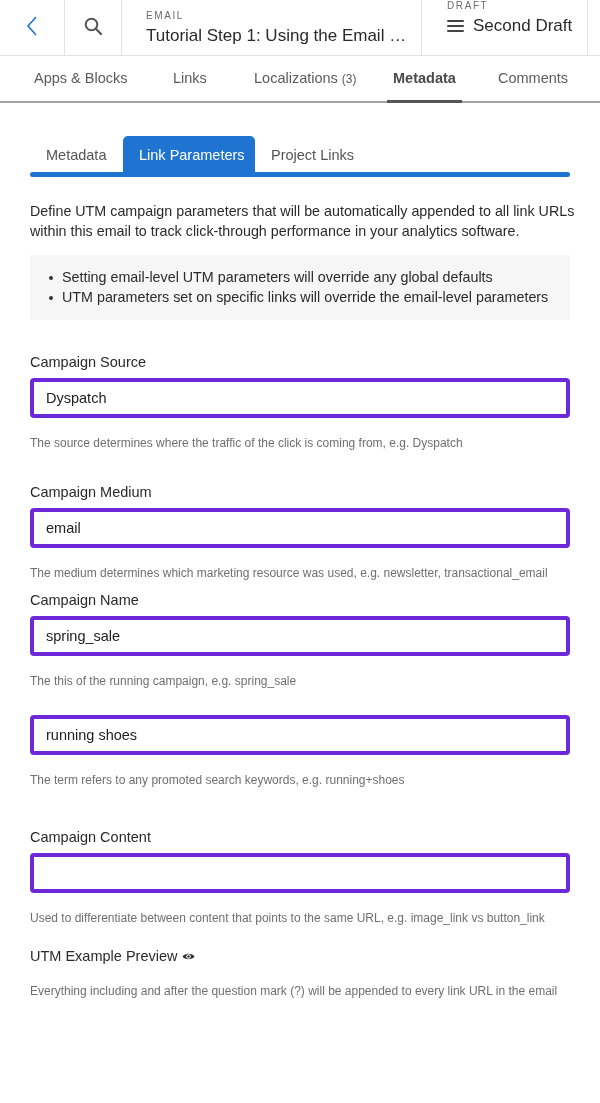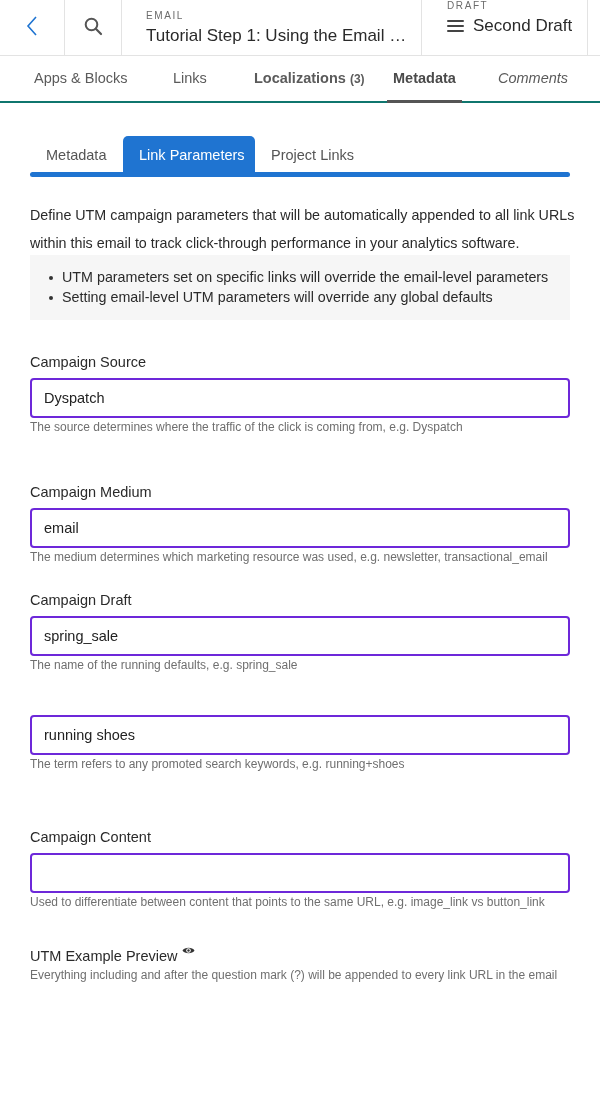--- a/index.html
+++ b/index.html
@@ -14,45 +14,45 @@
   .tb-title { width: 300px; flex-direction: column; align-items: flex-start; justify-content: center; padding-left: 24px; }
   .tb-draft { width: 166px; flex-direction: column; align-items: flex-start; justify-content: flex-start; padding-left: 25px; }
   .tb-rest { flex: 1; border-right: none; }
   .eyebrow { font-size: 10px; letter-spacing: 1.6px; color: #6b6b6b; margin-bottom: 5px; }
   .tb-main { font-size: 17px; color: #2a2a2a; white-space: nowrap; overflow: hidden; text-overflow: ellipsis; max-width: 262px; }
   .draft-row { display: flex; align-items: center; }
   .hamburger { width: 17px; height: 12px; display: flex; flex-direction: column; justify-content: space-between; margin-right: 9px; }
   .hamburger span { display: block; height: 2px; background: #444; border-radius: 1px; }
 
   
-  .navtabs { position: absolute; left: 0; top: 56px; width: 600px; height: 47px; border-bottom: 2px solid #0f766e; }
+  .navtabs { position: absolute; left: 0; top: 56px; width: 600px; height: 47px; border-bottom: 2px solid #a3a3a3; }
   .navtab { position: absolute; top: 0; height: 45px; line-height: 45px; font-size: 14.5px; color: #5b5b5b; white-space: nowrap; }
   .navtab .count { font-size: 12px; }
   .navtab.active { color: #4a4a4a; font-weight: bold; }
   .navtab.active::after { content: ""; position: absolute; left: -6px; right: -6px; bottom: -2px; height: 3px; background: #555; }
 
   
   .subtabs { position: absolute; left: 30px; top: 136px; width: 540px; height: 41px; }
   .subtabs .bar { position: absolute; left: 0; right: 0; bottom: 0; height: 5px; background: #1f74d1; border-radius: 3px; }
   .subtab { position: absolute; top: 0; height: 36px; line-height: 38px; font-size: 14.5px; color: #555; padding: 0 16px; white-space: nowrap; }
   .subtab.active { background: #1f74d1; color: #fff; border-radius: 5px 5px 0 0; }
 
   
-  .desc { position: absolute; left: 30px; top: 201px; width: 545px; font-size: 14.3px; line-height: 28px; color: #2a2a2a; }
+  .desc { position: absolute; left: 30px; top: 201px; width: 545px; font-size: 14.3px; line-height: 20px; color: #2a2a2a; }
   .notes { position: absolute; left: 30px; top: 255px; width: 540px; height: 65px; background: #f6f6f6; padding: 12px 0 0 14px; }
   .notes li { list-style: none; font-size: 14.3px; line-height: 20px; color: #2a2a2a; position: relative; padding-left: 18px; }
   .notes li::before { content: ""; position: absolute; left: 5px; top: 9px; width: 4px; height: 4px; border-radius: 50%; background: #333; }
 
   
   .field { position: absolute; left: 30px; width: 540px; }
   .field-label { font-size: 14.5px; color: #2a2a2a; height: 20px; line-height: 20px; }
-  .field-input { margin-top: 6px; width: 540px; height: 40px; border: 2px solid #6d28d9; border-radius: 4px; background: #fff; font-size: 14.5px; color: #222; padding: 0 12px; font-family: "Liberation Sans", "DejaVu Sans", sans-serif; outline: none; }
-  .field-help { margin-top: 2px; font-size: 12px; color: #6f6f6f; white-space: nowrap; }
+  .field-input { margin-top: 6px; width: 540px; height: 40px; border: 4px solid #6d28d9; border-radius: 4px; background: #fff; font-size: 14.5px; color: #222; padding: 0 12px; font-family: "Liberation Sans", "DejaVu Sans", sans-serif; outline: none; }
+  .field-help { margin-top: 18px; font-size: 12px; color: #6f6f6f; white-space: nowrap; }
 
-  .preview-label { display: flex; align-items: flex-start; }
+  .preview-label { display: flex; align-items: center; }
   .eye { margin-left: 5px; width: 13px; height: 9px; position: relative; }
   .eye svg { display: block; }
   .code { margin-top: 6px; width: 540px; height: 78px; background: #f5f5f5; border: 1px solid #e8e8e8; border-radius: 4px; padding: 8px 12px; font-family: "DejaVu Sans Mono", "Liberation Mono", monospace; font-size: 13.2px; line-height: 20px; color: #333; word-break: break-all; }
 </style>
 </head>
 <body>
 
 <div class="topbar">
   <div class="tb-cell tb-back">
     <span>
@@ -83,55 +83,55 @@
         </div>
       <div class="tb-main">Second Draft</div>
     </div>
   </div>
   <div class="tb-cell tb-rest"></div>
 </div>
 
 <div class="navtabs">
   <div class="navtab" style="left:34px;"><span>Apps &amp; Blocks</span></div>
   <div class="navtab" style="left:173px;"><span>Links</span></div>
-  <div class="navtab" style="left:254px;font-weight:bold;"><span>Localizations</span> <span class="count">(3)</span></div>
+  <div class="navtab" style="left:254px;"><span>Localizations</span> <span class="count">(3)</span></div>
   <div class="navtab active" style="left:393px;"><span>Metadata</span></div>
-  <div class="navtab" style="left:498px;font-style:italic;"><span>Comments</span></div>
+  <div class="navtab" style="left:498px;"><span>Comments</span></div>
 </div>
 
 <div class="subtabs">
   <div class="subtab" style="left:0px;"><span>Metadata</span></div>
   <div class="subtab" style="left:225px;"><span>Project Links</span></div>
   <div class="subtab active" style="left:93px; width:132px;"><span>Link Parameters</span></div>
   <div class="bar"></div>
 </div>
 
 <p class="desc">Define UTM campaign parameters that will be automatically appended to all link URLs within this email to track click-through performance in your analytics software.</p>
 
 <ul class="notes">
+  <li>Setting email-level UTM parameters will override any global defaults</li>
   <li>UTM parameters set on specific links will override the email-level parameters</li>
-  <li>Setting email-level UTM parameters will override any global defaults</li>
 </ul>
 
 <div class="field" style="top:352px;">
   <div class="field-label">Campaign Source</div>
   <input class="field-input" type="text" value="Dyspatch" style="">
   <div class="field-help">The source determines where the traffic of the click is coming from, e.g. Dyspatch</div>
 </div>
 
 <div class="field" style="top:482px;">
   <div class="field-label">Campaign Medium</div>
   <input class="field-input" type="text" value="email" style="">
   <div class="field-help">The medium determines which marketing resource was used, e.g. newsletter, transactional_email</div>
 </div>
 
 <div class="field" style="top:590px;">
-  <div class="field-label">Campaign Draft</div>
+  <div class="field-label">Campaign Name</div>
   <input class="field-input" type="text" value="spring_sale" style="">
-  <div class="field-help">The name of the running defaults, e.g. spring_sale</div>
+  <div class="field-help">The this of the running campaign, e.g. spring_sale</div>
 </div>
 
 <div class="field" style="top:709px;">
   <input class="field-input" type="text" value="running shoes" style="">
   <div class="field-help">The term refers to any promoted search keywords, e.g. running+shoes</div>
 </div>
 
 <div class="field" style="top:827px;">
   <div class="field-label">Campaign Content</div>
   <input class="field-input" type="text" value="" style="">

